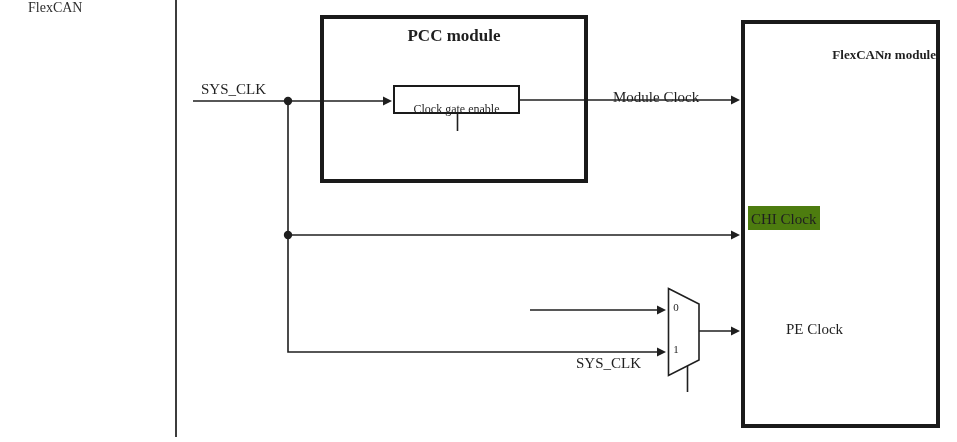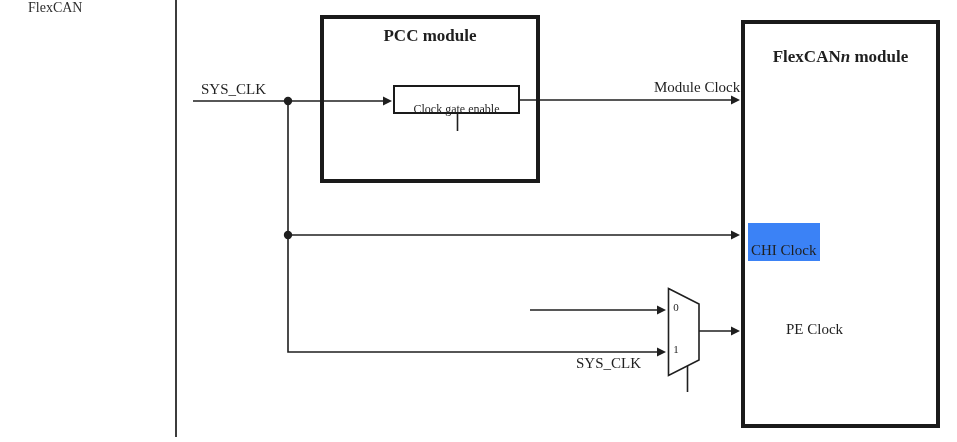--- a/index.html
+++ b/index.html
@@ -22,21 +22,21 @@
   .it{font-style:italic;}
   
   #separator{
     position:absolute;left:175px;top:0;width:1.5px;height:437px;
     background:#3c3c3c;
   }
   
   #corner-label{left:28px;top:0px;font-size:14px;color:#2e2e2e;}
   
   #pcc-box{
-    left:320px;top:15px;width:220px;height:168px;
+    left:320px;top:15px;width:268px;height:168px;
     border:4px solid #1a1a1a;box-sizing:border-box;background:transparent;
   }
   #pcc-title{
     position:absolute;left:0;right:0;top:7px;
     text-align:center;font-size:17px;font-weight:bold;
   }
   #cge-box{
     left:393px;top:85px;width:127px;height:29px;
     border:2px solid #1a1a1a;box-sizing:border-box;background:#ffffff;
   }
@@ -51,33 +51,33 @@
   }
   #pcc-reg-label{font-size:14.5px;white-space:nowrap;}
   #pcc-reg-note{font-size:12px;margin-top:2px;white-space:nowrap;}
   
   #flexcan-box{
     left:741px;top:20px;width:199px;height:408px;
     border:4px solid #1a1a1a;box-sizing:border-box;background:transparent;
   }
   #flexcan-title{
     position:absolute;left:0;right:0;top:23px;
-    text-align:center;font-size:17px;font-weight:bold;
+    text-align:right;font-size:13px;font-weight:bold;
   }
   
   #sys-clk-label-1{left:201px;top:81px;}
-  #module-clock-label{left:613px;top:79px;margin-left:41px;}
+  #module-clock-label{left:613px;top:89px;}
   #soscdiv2-label{left:526px;top:286px;}
   #sys-clk-label-2{left:576px;top:355px;}
   #can-ctrl1-label{left:564px;top:393px;}
   
   #chi-clock-label{
-    left:748px;top:223px;
-    background:#3b82f6;
-    padding:19px 4px 2px 3px;
+    left:748px;top:206px;
+    background:#4d7c0f;
+    padding:5px 4px 2px 3px;
   }
   #pe-clock-label{left:751px;top:321px;margin-left:35px;}
   
   .mux-digit{
     position:absolute;width:12px;text-align:center;
     font-size:11px;color:#1f1f1f;
   }
   #mux-digit-0{left:670px;top:301px;}
   #mux-digit-1{left:670px;top:343px;}
   #wires{position:absolute;left:0;top:0;pointer-events:none;}

